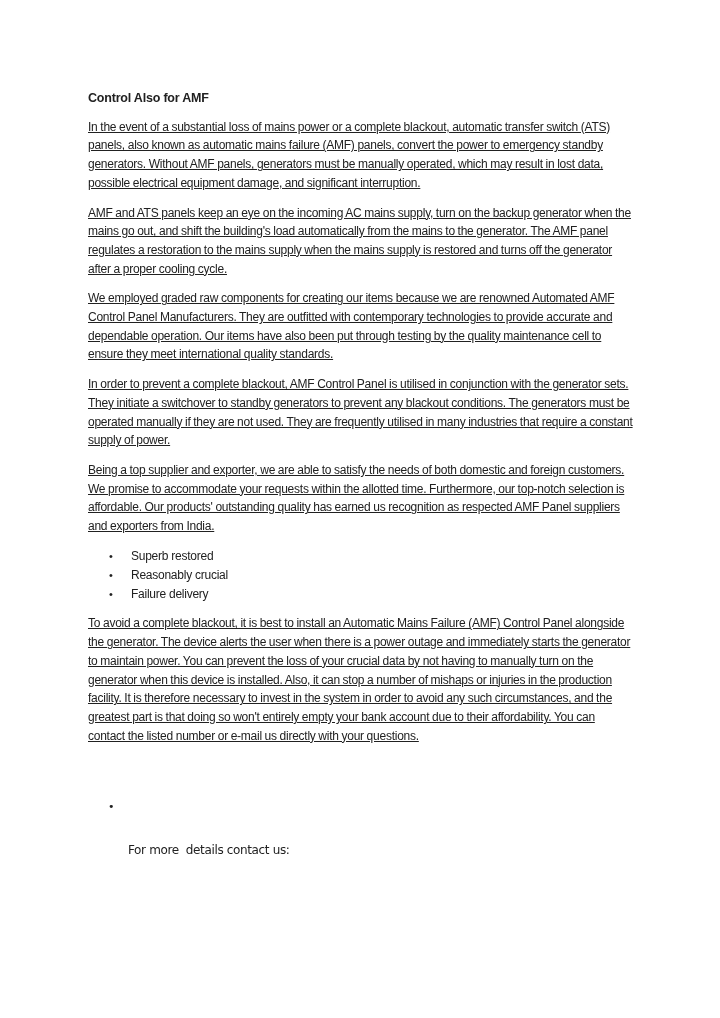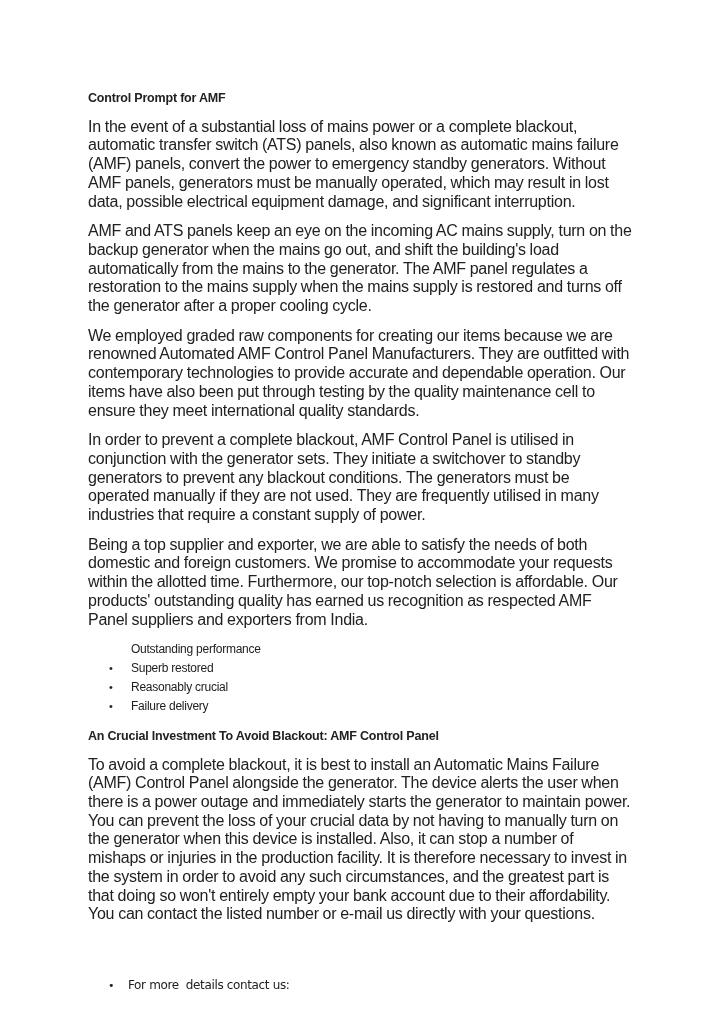--- a/index.html
+++ b/index.html
@@ -18,25 +18,26 @@
     color: #212121;
   }
   .doc-title, .doc-heading {
     font-size: 12.5px;
     font-weight: bold;
     line-height: 18.7px;
     margin: 0 0 10px 0;
     letter-spacing: -0.2px;
   }
   .doc-para {
-    font-size: 16px;
+    font-size: 12px;
     line-height: 18.7px;
     letter-spacing: -0.25px;
     word-spacing: -0.3px;
     margin: 0 0 11px 0;
+    text-decoration: underline;
   }
   .features-list {
     margin: 1px 0 11px 0;
   }
   .list-row {
     display: flex;
     font-size: 12px;
     line-height: 18.9px;
     letter-spacing: -0.25px;
   }
@@ -51,56 +52,51 @@
     margin-top: 52px;
     font-family: "DejaVu Sans", sans-serif;
     font-size: 12px;
     line-height: 19px;
     letter-spacing: -0.35px;
   }
   .contact-row .bullet-cell {
     flex: 0 0 20px;
     margin-left: 20px;
   }
-  .contact-text { white-space: pre-wrap; }
+  .contact-text { white-space: pre-wrap; margin-top: 44px; }
 </style>
 </head>
 <body>
 
 <div class="page">
 
-  <h1 class="doc-title">Control Prompt for AMF</h1>
+  <h1 class="doc-title">Control Also for AMF</h1>
 
   <p class="doc-para">In the event of a substantial loss of mains power or a complete blackout, automatic transfer switch (ATS) panels, also known as automatic mains failure (AMF) panels, convert the power to emergency standby generators. Without AMF panels, generators must be manually operated, which may result in lost data, possible electrical equipment damage, and significant interruption.</p>
   <p class="doc-para">AMF and ATS panels keep an eye on the incoming AC mains supply, turn on the backup generator when the mains go out, and shift the building's load automatically from the mains to the generator. The AMF panel regulates a restoration to the mains supply when the mains supply is restored and turns off the generator after a proper cooling cycle.</p>
   <p class="doc-para">We employed graded raw components for creating our items because we are renowned Automated AMF Control Panel Manufacturers. They are outfitted with contemporary technologies to provide accurate and dependable operation. Our items have also been put through testing by the quality maintenance cell to ensure they meet international quality standards.</p>
   <p class="doc-para">In order to prevent a complete blackout, AMF Control Panel is utilised in conjunction with the generator sets. They initiate a switchover to standby generators to prevent any blackout conditions. The generators must be operated manually if they are not used. They are frequently utilised in many industries that require a constant supply of power.</p>
   <p class="doc-para">Being a top supplier and exporter, we are able to satisfy the needs of both domestic and foreign customers. We promise to accommodate your requests within the allotted time. Furthermore, our top-notch selection is affordable. Our products' outstanding quality has earned us recognition as respected AMF Panel suppliers and exporters from India.</p>
 
 
   <div class="features-list">
-    <div class="list-row">
-      <span class="bullet-cell hidden">•</span>
-      <span>Outstanding performance</span>
-    </div>
     <div class="list-row">
       <span class="bullet-cell">•</span>
       <span>Superb restored</span>
     </div>
     <div class="list-row">
       <span class="bullet-cell">•</span>
       <span>Reasonably crucial</span>
     </div>
     <div class="list-row">
       <span class="bullet-cell">•</span>
       <span>Failure delivery</span>
     </div>
   </div>
 
-  <h2 class="doc-heading">An Crucial Investment To Avoid Blackout: AMF Control Panel</h2>
 
   <p class="doc-para">To avoid a complete blackout, it is best to install an Automatic Mains Failure (AMF) Control Panel alongside the generator. The device alerts the user when there is a power outage and immediately starts the generator to maintain power. You can prevent the loss of your crucial data by not having to manually turn on the generator when this device is installed. Also, it can stop a number of mishaps or injuries in the production facility. It is therefore necessary to invest in the system in order to avoid any such circumstances, and the greatest part is that doing so won't entirely empty your bank account due to their affordability. You can contact the listed number or e-mail us directly with your questions.</p>
 
   <div class="contact-row">
     <span class="bullet-cell">•</span>
     <span class="contact-text">For more  details contact us:</span>
   </div>
 
 </div>
 

